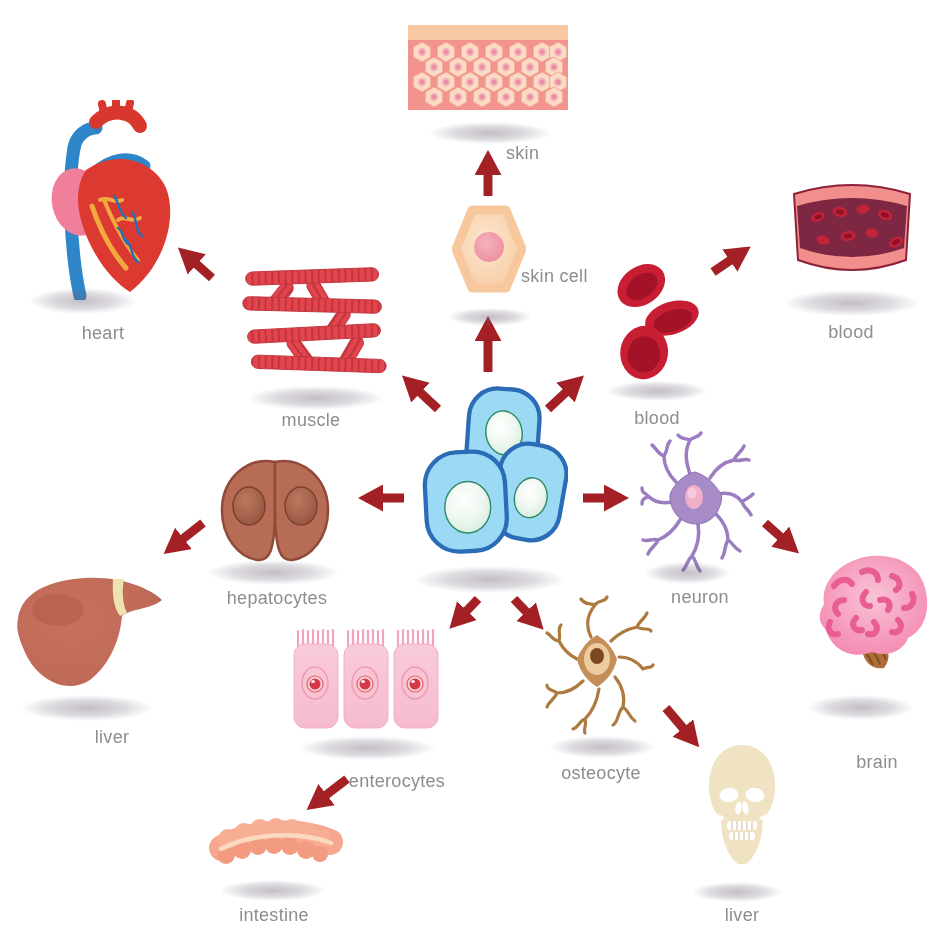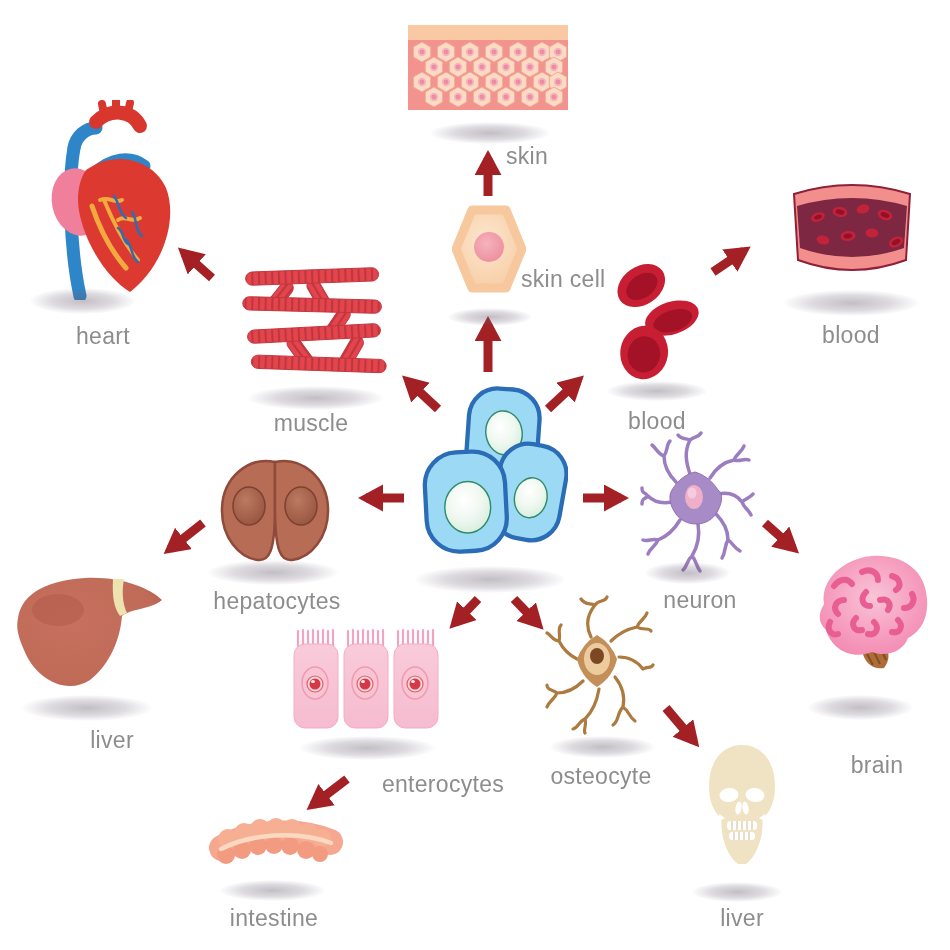--- a/index.html
+++ b/index.html
@@ -1,19 +1,19 @@
 <!DOCTYPE html>
 <html><head>
 <meta charset="utf-8">
 <style>
   html,body{margin:0;padding:0;background:#fff;}
   #canvas{position:relative;width:950px;height:950px;background:#ffffff;overflow:hidden;
           font-family:"Liberation Sans", sans-serif;}
   .node{position:absolute;}
-  .label{position:absolute;color:#8d8d8d;font-size:23px;letter-spacing:.3px;white-space:nowrap;}
+  .label{position:absolute;color:#8d8d8d;font-size:18px;letter-spacing:.3px;white-space:nowrap;}
   .label.centered{transform:translateX(-50%);}
   .shadow{position:absolute;border-radius:50%;
     background:radial-gradient(ellipse at center, rgba(104,92,112,.40) 0%, rgba(104,92,112,.22) 42%, rgba(104,92,112,0) 72%);}
   svg{display:block;}
   #arrows{position:absolute;left:0;top:0;pointer-events:none;}
 </style>
 </head>
 <body>
 
 <div id="canvas">
@@ -335,21 +335,21 @@
           <circle cx="21" cy="56" r="5.5" fill="#D63848"></circle>
           <ellipse cx="19" cy="53.5" rx="2" ry="1.5" fill="#ffffff" opacity="0.9"></ellipse>
         </g>
       </defs>
       <use href="#entcell" x="2" y="0"></use>
       <use href="#entcell" x="52" y="0"></use>
       <use href="#entcell" x="102" y="0"></use>
     </svg>
   </div>
   <div class="shadow" style="left:300px;top:736px;width:135px;height:24px;"></div>
-  <div class="label centered" style="left:397px;top:771px;margin-left:46px;">enterocytes</div>
+  <div class="label centered" style="left:397px;top:771px;">enterocytes</div>
 
   <div class="node" style="left:545px;top:595px;">
     <svg width="110" height="140" viewBox="0 0 110 140">
       <g fill="none" stroke="#AD7A40" stroke-width="3.2" stroke-linecap="round">
         <path d="M46,42 C40,30 42,20 50,10 M50,10 C44,8 40,10 36,4 M50,10 C54,4 60,8 62,2"></path>
         <path d="M66,46 C74,38 82,34 92,32 M92,32 C94,26 100,24 102,18 M92,32 C98,36 104,32 106,36"></path>
         <path d="M74,62 C84,62 92,66 98,74 M98,74 C103,71 106,74 108,70"></path>
         <path d="M70,82 C78,92 80,102 78,112 M78,112 C84,116 84,122 90,126 M78,112 C72,118 74,126 68,130"></path>
         <path d="M54,94 C52,106 48,116 40,124 M40,124 C42,130 38,135 40,138 M40,124 C34,126 33,133 28,134"></path>
         <path d="M38,86 C30,94 22,98 12,98 M12,98 C10,104 4,106 2,112 M12,98 C8,94 2,96 2,90"></path>

